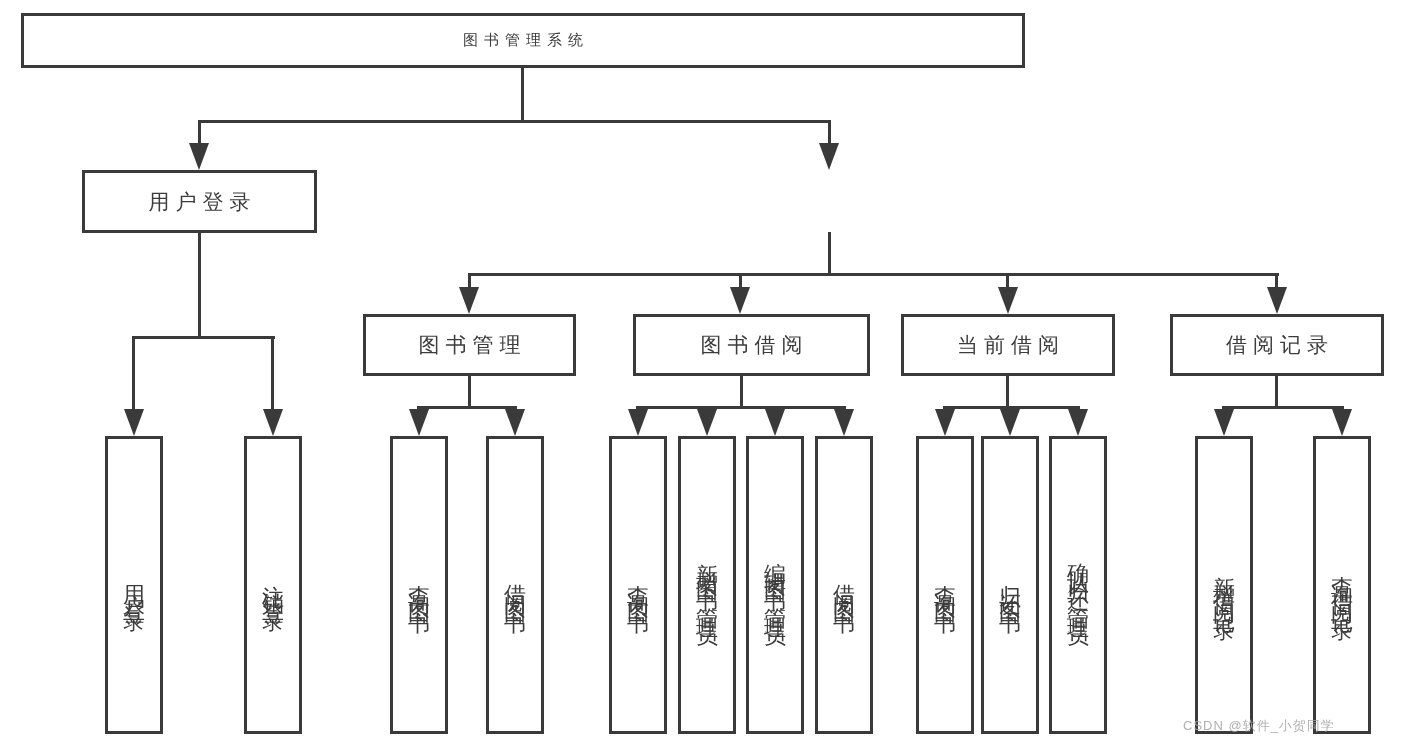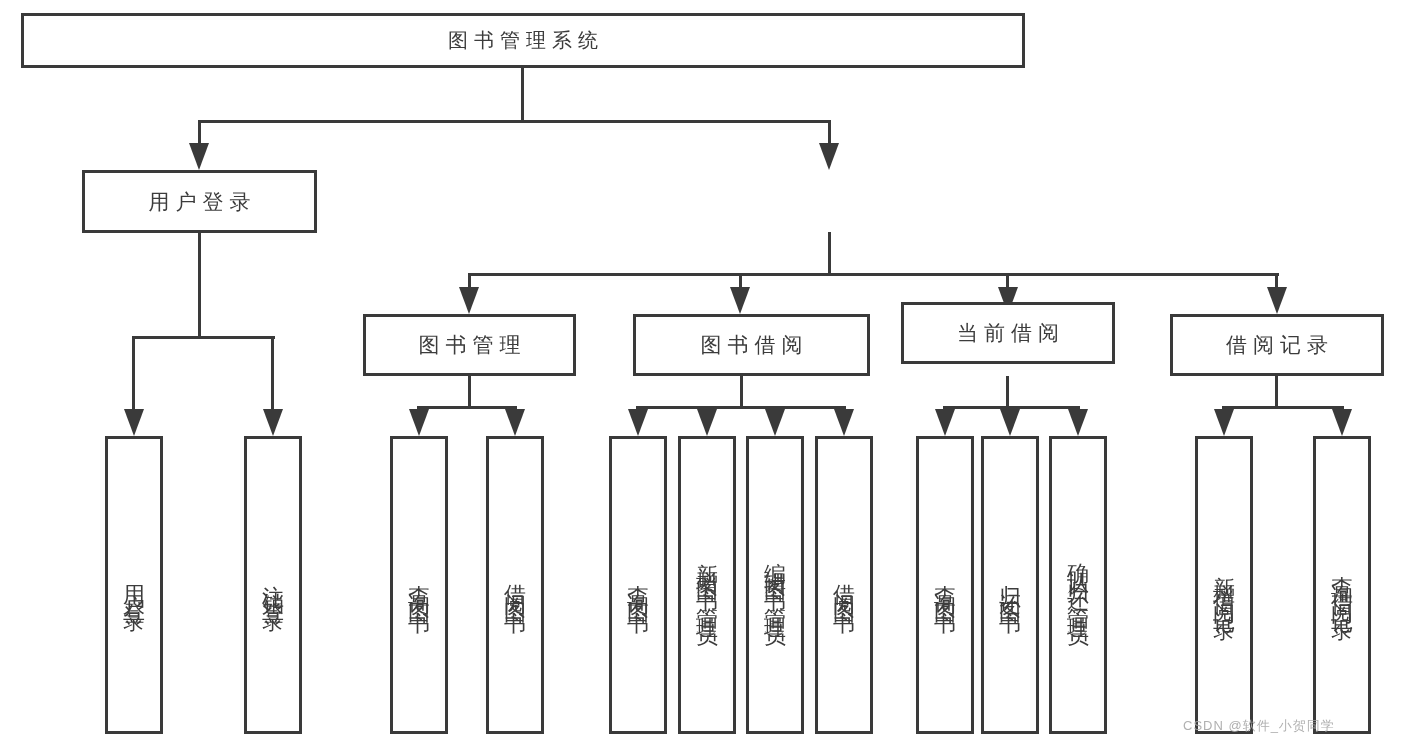--- a/index.html
+++ b/index.html
@@ -42,21 +42,21 @@
     position:absolute;left:1183px;top:717px;z-index:10;
     font-size:13px;letter-spacing:1px;color:var(--watermark);opacity:.9;
     white-space:nowrap;
   }
 </style>
 </head>
 <body>
 
 <div id="canvas">
 
-  <div class="node" style="left:21px;top:13px;width:1004px;height:55px;font-size:20px;">
+  <div class="node" style="left:21px;top:13px;width:1004px;height:55px;font-size:15px;">
     <span>图书管理系统</span>
   </div>
 
   <div class="vline" style="left:521px;top:68px;height:52px;"></div>
   <div class="hline" style="left:198px;top:120px;width:633px;"></div>
   <div class="vline" style="left:198px;top:120px;height:34px;"></div>
   <div class="vline" style="left:828px;top:120px;height:34px;"></div>
   <div class="arrow" style="left:189px;top:143px;"></div>
   <div class="arrow" style="left:819px;top:143px;"></div>
 
@@ -81,21 +81,21 @@
   <div class="arrow" style="left:730px;top:287px;"></div>
   <div class="arrow" style="left:998px;top:287px;"></div>
   <div class="arrow" style="left:1267px;top:287px;"></div>
 
   <div class="node" style="left:363px;top:314px;width:213px;height:62px;">
     <span>图书管理</span>
   </div>
   <div class="node" style="left:633px;top:314px;width:237px;height:62px;">
     <span>图书借阅</span>
   </div>
-  <div class="node" style="left:901px;top:302px;width:214px;height:62px;">
+  <div class="node" style="left:901px;top:314px;width:214px;height:62px;">
     <span>当前借阅</span>
   </div>
   <div class="node" style="left:1170px;top:314px;width:214px;height:62px;">
     <span>借阅记录</span>
   </div>
 
   <div class="vline" style="left:468px;top:376px;height:32px;"></div>
   <div class="hline" style="left:417px;top:406px;width:100px;"></div>
   <div class="arrow" style="left:409px;top:409px;"></div>
   <div class="arrow" style="left:505px;top:409px;"></div>

